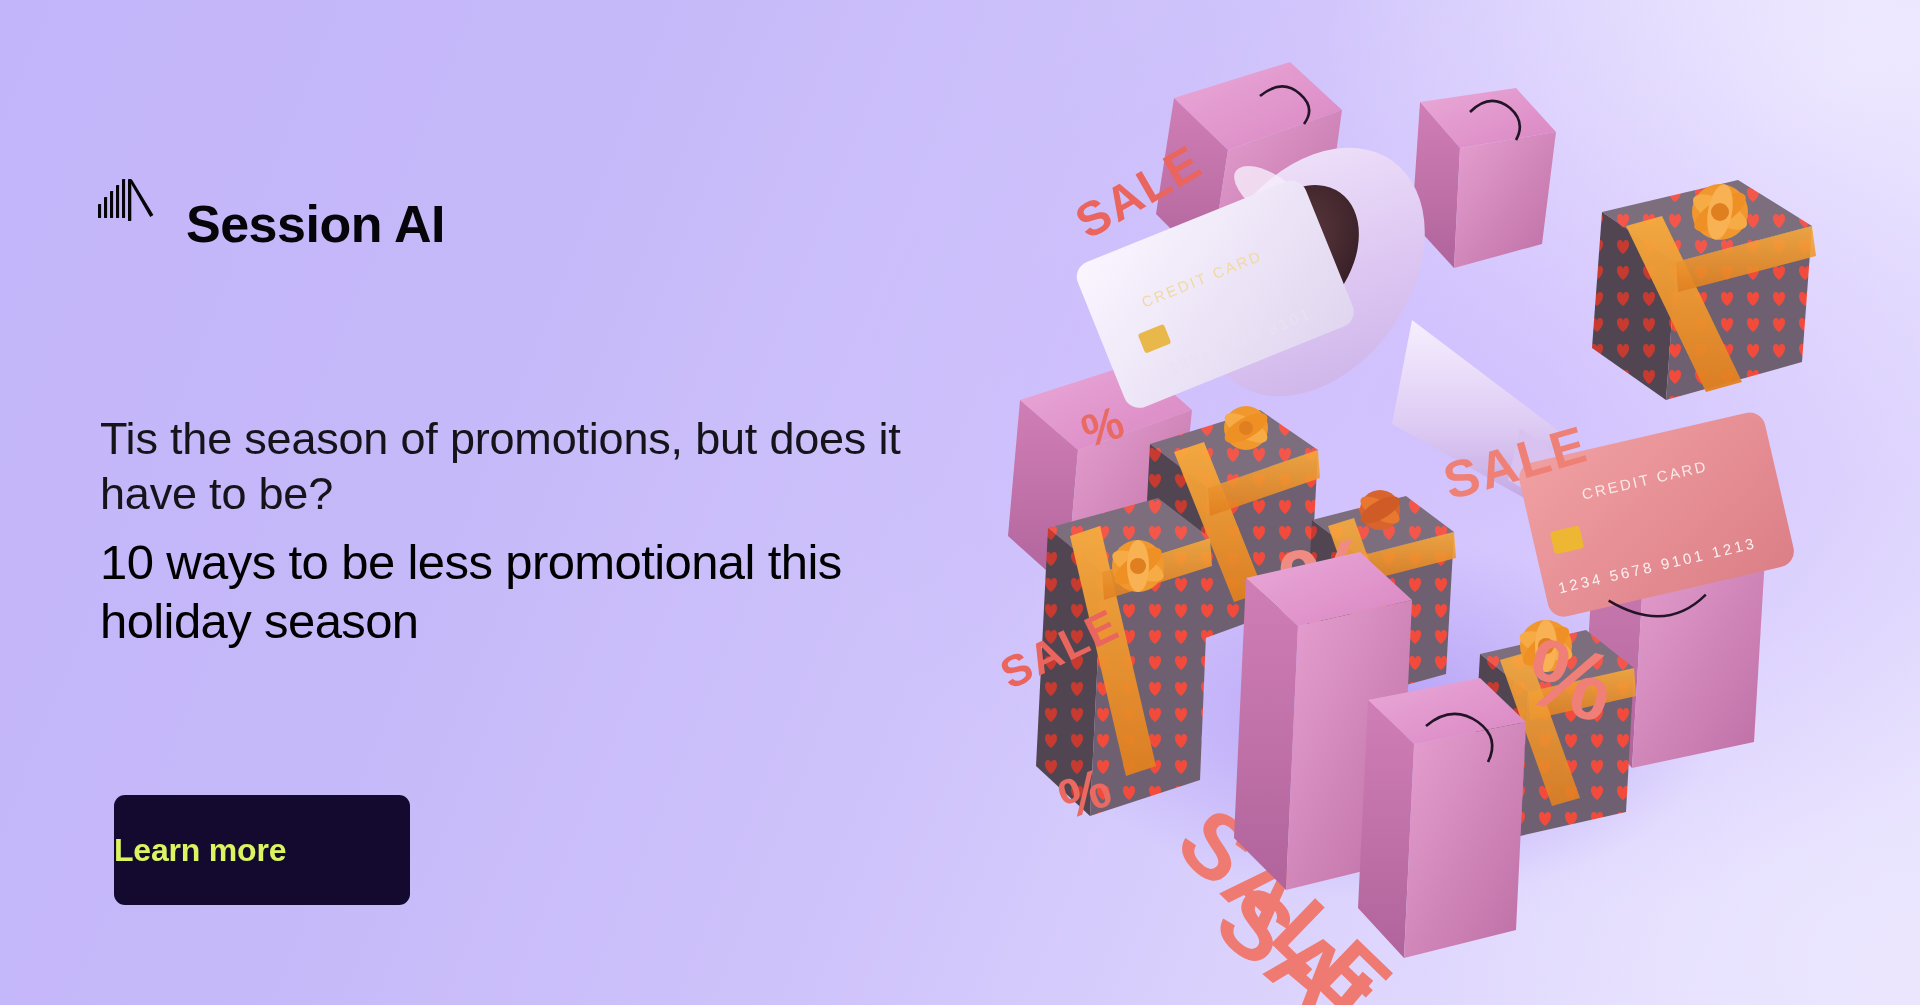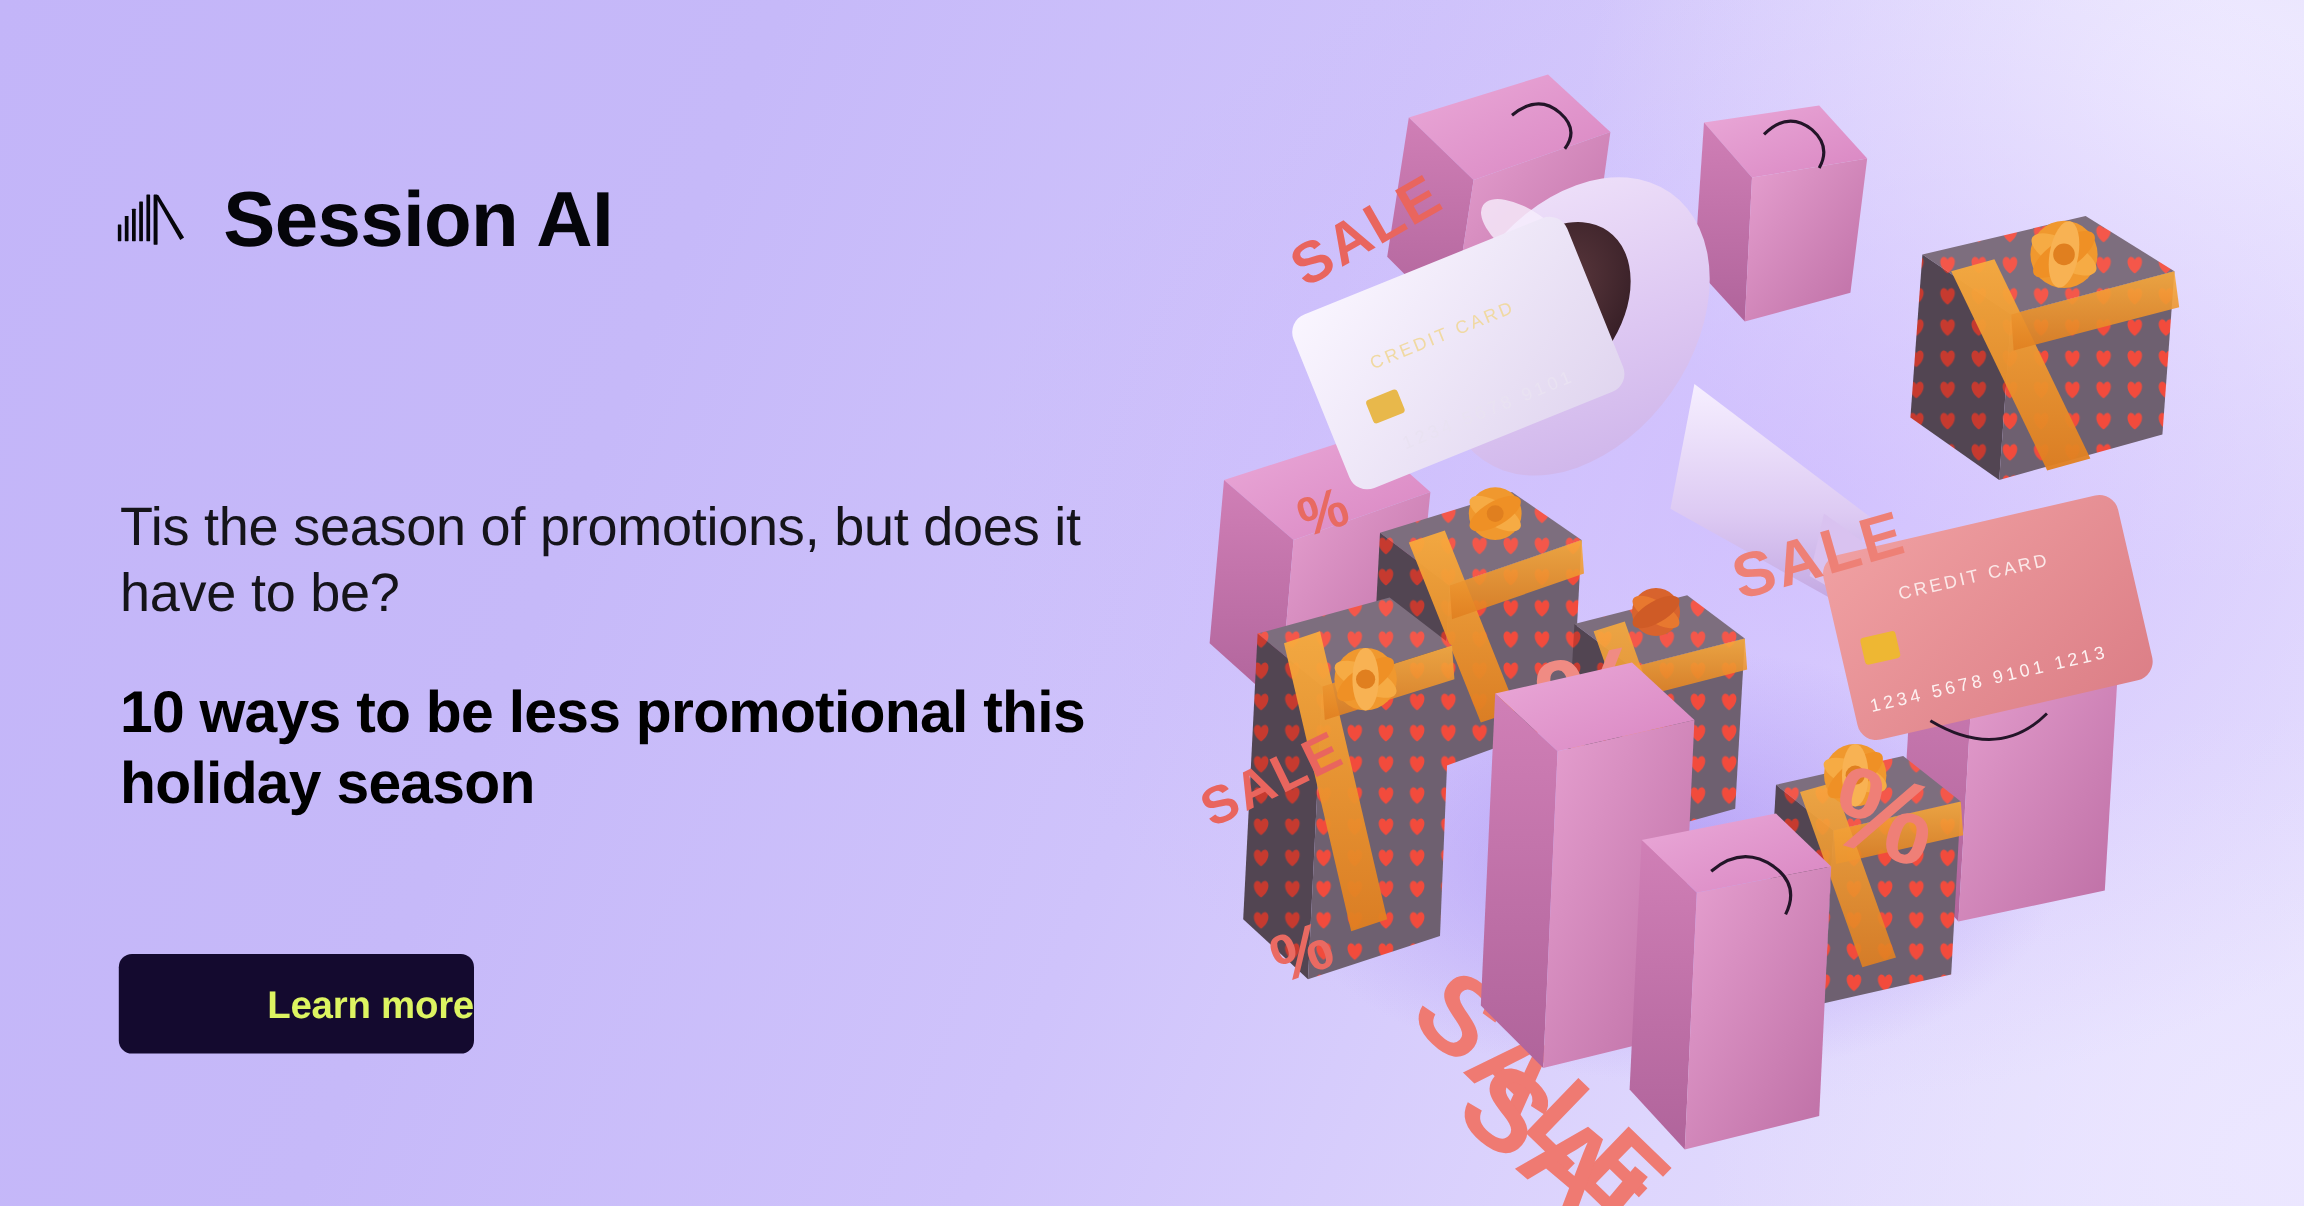--- a/index.html
+++ b/index.html
@@ -27,43 +27,43 @@
     left:98px; top:0; width:860px; height:100%;
   }
 
   
   .logo-row {
     position:absolute; left:0; top:150px;
     display:flex; align-items:center; gap:22px;
   }
   .logo-mark { width:66px; height:48px; display:block; }
   .logo-word {
-    font-size:65px; font-weight:600; letter-spacing:-0.5px;
-    color:#05050a; line-height:1; white-space:nowrap;
+    font-size:52px; font-weight:600; letter-spacing:-0.5px;
+    color:#05050a; line-height:1; white-space:nowrap;margin-top:48px;
   }
 
   
   .eyebrow {
     position:absolute; left:2px; top:412px;
     font-size:45px; font-weight:400; line-height:1.22;
     color:#15141a; letter-spacing:-0.2px; width:840px;
   }
 
   
   .headline {
-    position:absolute; left:2px; top:565px;
-    font-size:49px; font-weight:700; line-height:1.2;
+    position:absolute; left:2px; top:533px;
+    font-size:49px; font-weight:400; line-height:1.2;
     color:#000; letter-spacing:-0.6px; width:880px;
   }
 
   
   .cta {
-    position:absolute; left:1px; top:795px;
-    display:inline-flex; align-items:center; justify-content:flex-end;
-    width:296px; height:83px;
+    position:absolute; left:16px; top:795px;
+    display:inline-flex; align-items:center; justify-content:flex-start;
+    width:296px; height:110px;
     background:#140a2f;
     border:none; border-radius:11px;
     cursor:pointer;
   }
   .cta-label {
     font-size:32px; font-weight:700; letter-spacing:-0.2px;
     color:#ddf461; line-height:1;
   }
 
   

